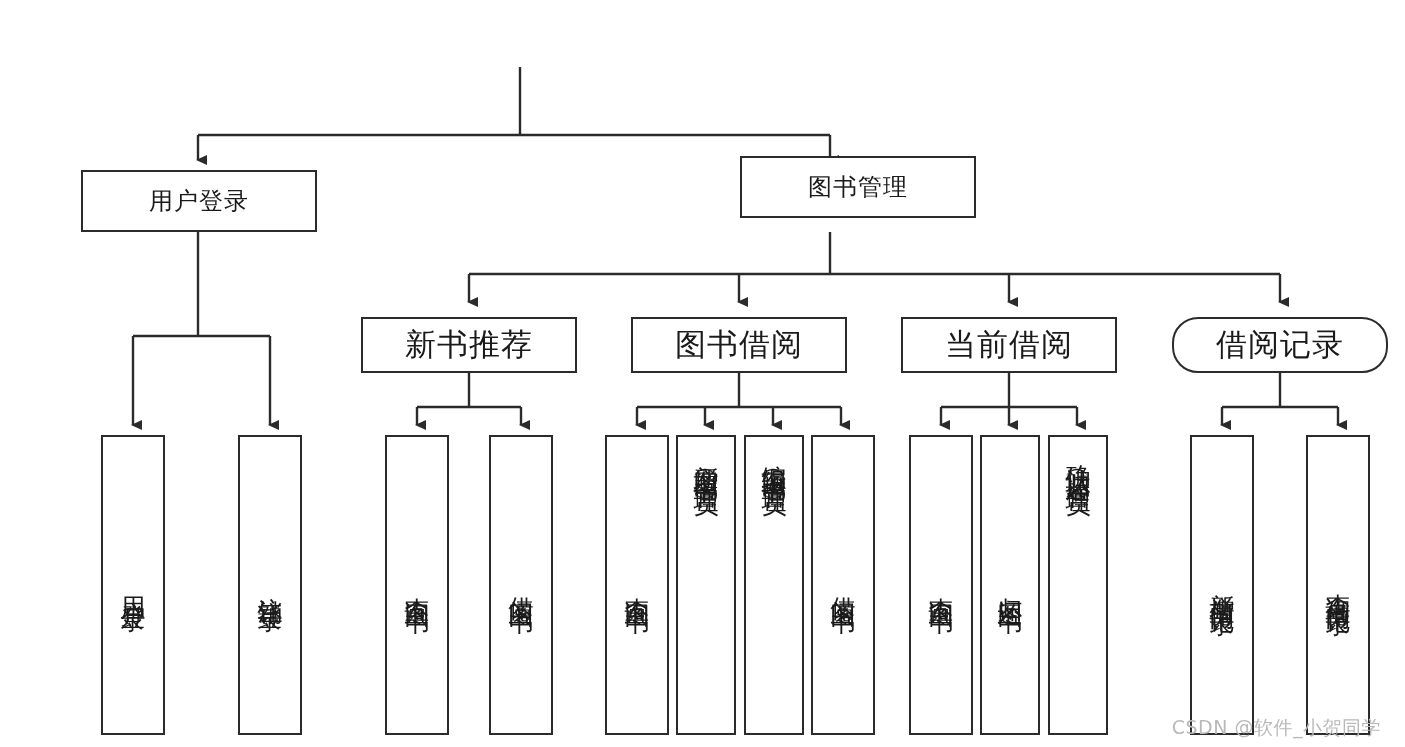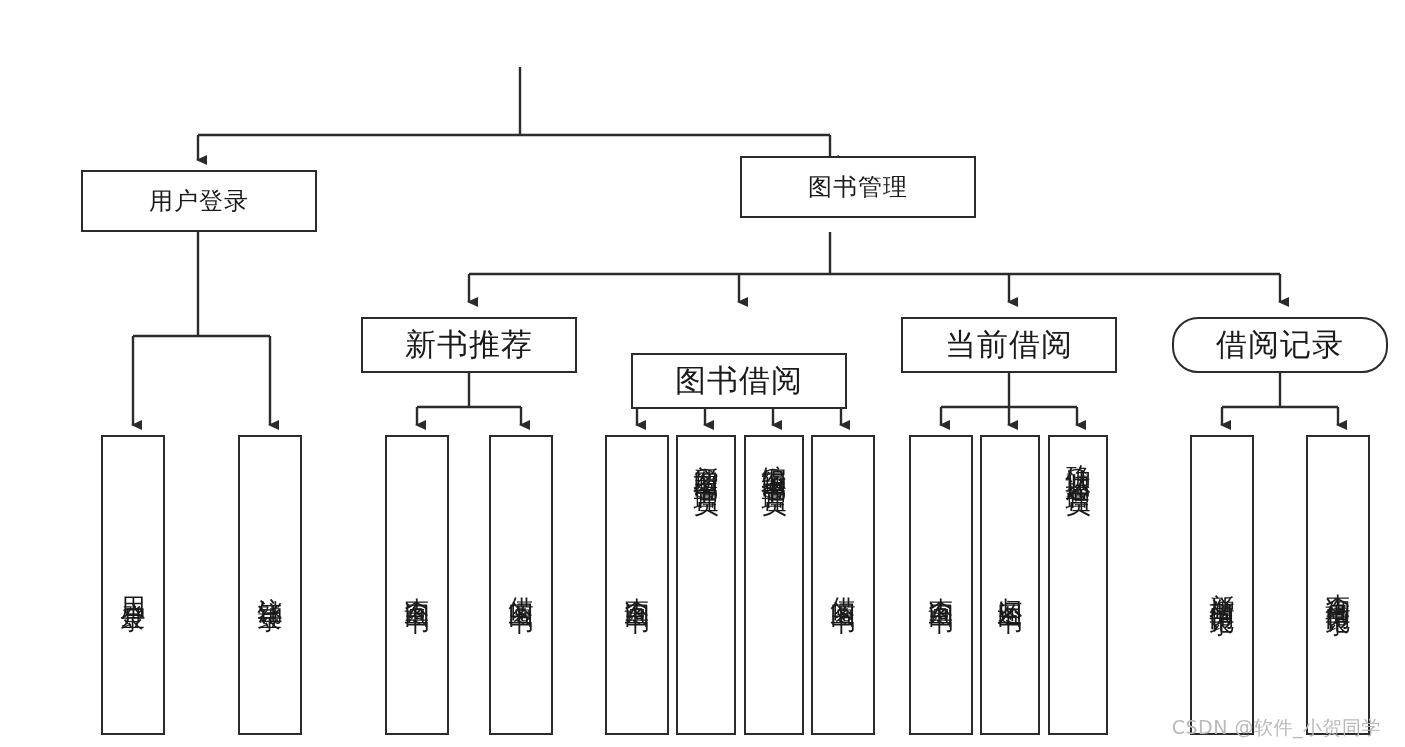--- a/index.html
+++ b/index.html
@@ -135,21 +135,21 @@
   <div class="node level2" style="left:81px; top:170px; width:236px; height:62px;">
     <span class="hlabel">用户登录</span>
   </div>
   <div class="node level2" style="left:712px; top:156px; width:236px; height:62px;margin-left:28px;">
     <span class="hlabel">图书管理</span>
   </div>
 
   <div class="node level3" style="left:361px; top:317px; width:216px; height:56px;">
     <span class="hlabel">新书推荐</span>
   </div>
-  <div class="node level3" style="left:631px; top:317px; width:216px; height:56px;margin-top:36px;">
+  <div class="node level3" style="left:631px; top:317px; width:216px; height:56px;">
     <span class="hlabel">图书借阅</span>
   </div>
   <div class="node level3" style="left:901px; top:317px; width:216px; height:56px;">
     <span class="hlabel">当前借阅</span>
   </div>
   <div class="node level3" style="left:1172px; top:317px; width:216px; height:56px;border-radius:26px;">
     <span class="hlabel">借阅记录</span>
   </div>
 
   <div class="node leaf centered" style="left:101px; top:435px; width:64px; height:300px;">

